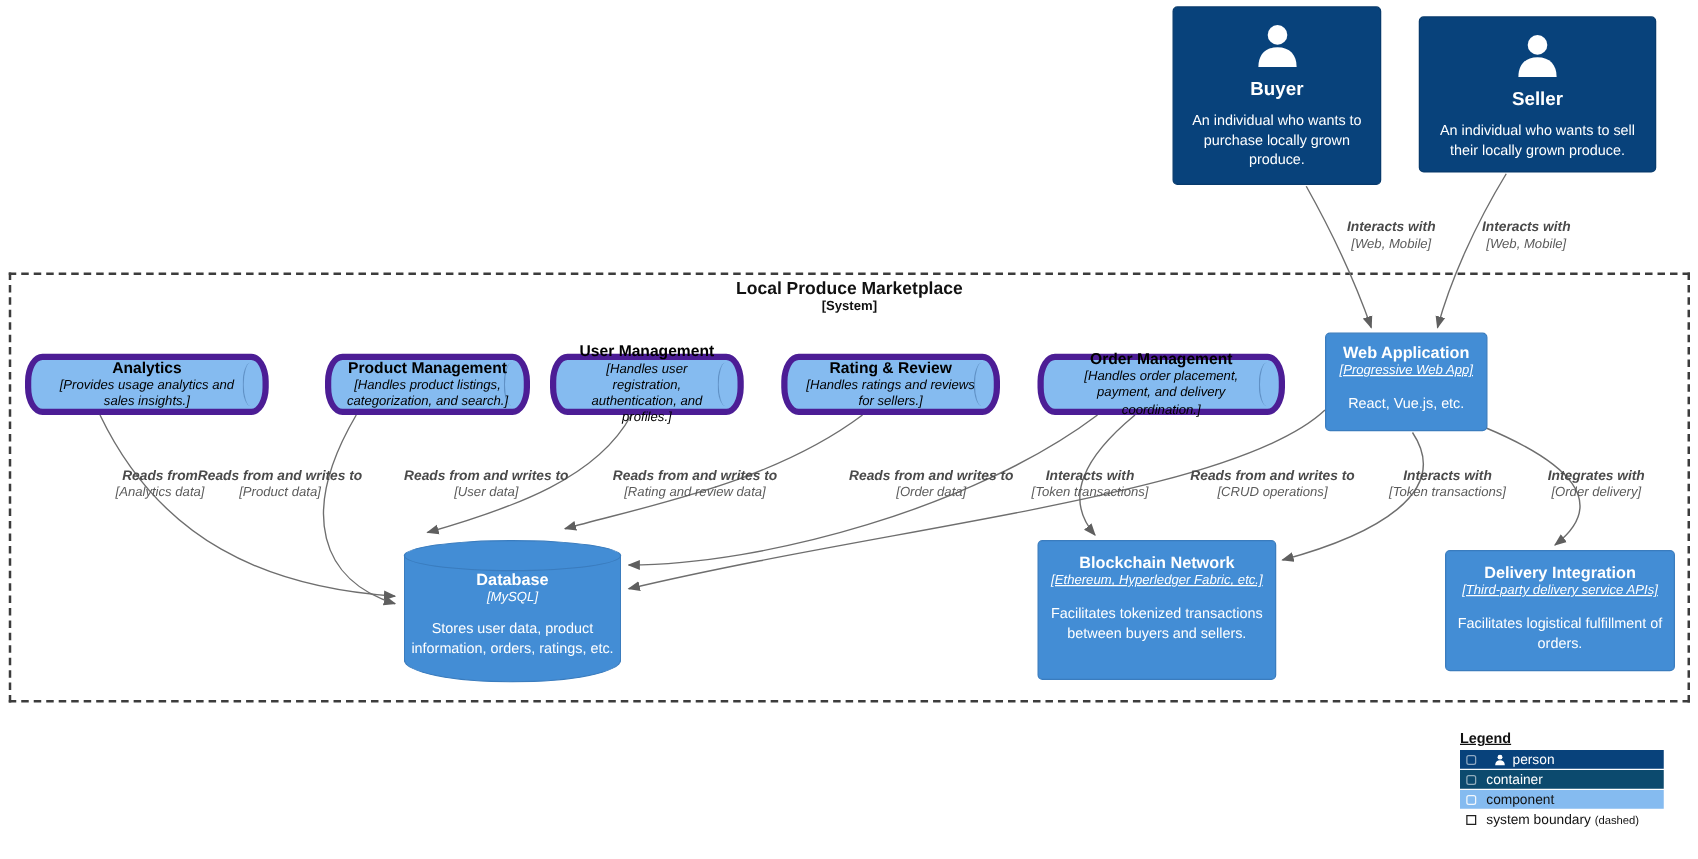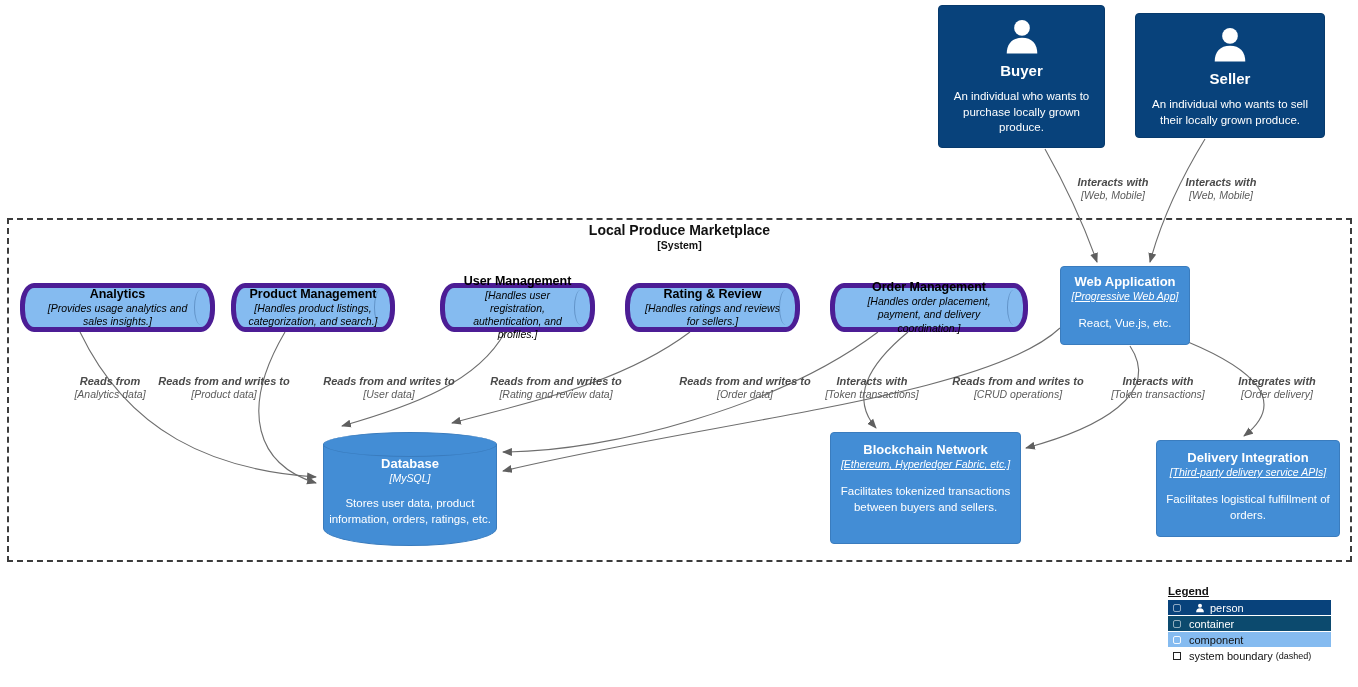--- a/index.html
+++ b/index.html
@@ -124,21 +124,21 @@
     </span>
     <div class="node-title">Seller</div>
     <div class="node-desc">An individual who wants to sell their locally grown produce.</div>
   </div>
 
   <div class="node component" style="left:20px; top:283px; width:195px; height:49px;">
     <div class="node-title">Analytics</div>
     <div class="node-sub">[Provides usage analytics and sales insights.]</div>
   </div>
 
-  <div class="node component" style="left:231px; top:283px; width:164px; height:49px;">
+  <div class="node component" style="left:260px; top:283px; width:164px; height:49px;">
     <div class="node-title">Product Management</div>
     <div class="node-sub">[Handles product listings, categorization, and search.]</div>
   </div>
 
   <div class="node component" style="left:440px; top:283px; width:155px; height:49px;">
     <div class="node-title">User Management</div>
     <div class="node-sub">[Handles user registration, authentication, and profiles.]</div>
   </div>
 
   <div class="node component" style="left:625px; top:283px; width:175px; height:49px;">
@@ -180,21 +180,21 @@
   </div>
 
   <div class="rel" style="left:1043px; top:176px; width:140px;">
     <div class="rl1">Interacts with</div>
     <div class="rl2">[Web, Mobile]</div>
   </div>
   <div class="rel" style="left:1151px; top:176px; width:140px;">
     <div class="rl1">Interacts with</div>
     <div class="rl2">[Web, Mobile]</div>
   </div>
-  <div class="rel" style="left:15px; top:375px;">
+  <div class="rel" style="left:33px; top:375px;">
     <div class="rl1">Reads from</div>
     <div class="rl2">[Analytics data]</div>
   </div>
   <div class="rel" style="left:129px; top:375px;">
     <div class="rl1">Reads from and writes to</div>
     <div class="rl2">[Product data]</div>
   </div>
   <div class="rel" style="left:294px; top:375px;">
     <div class="rl1">Reads from and writes to</div>
     <div class="rl2">[User data]</div>

